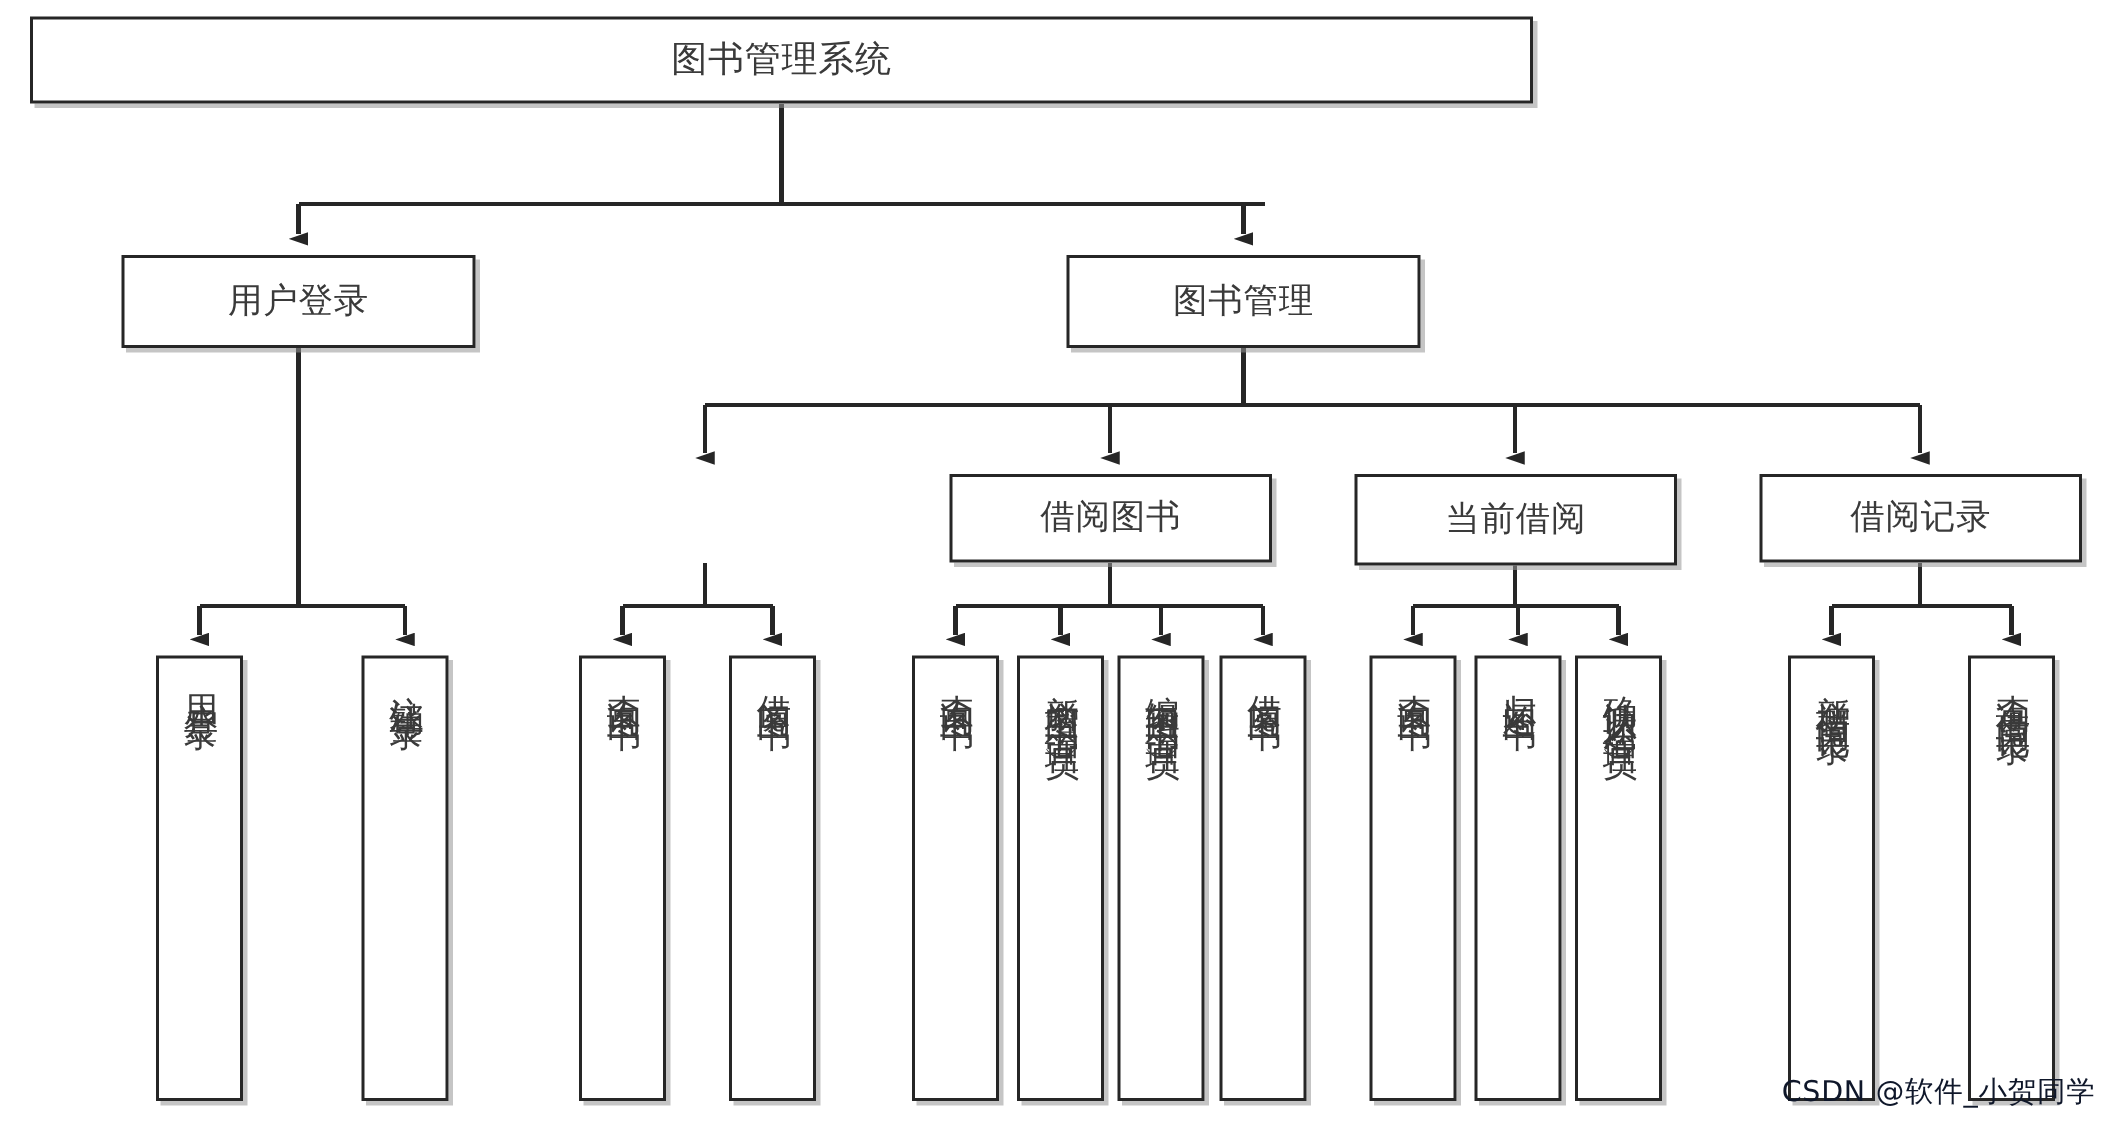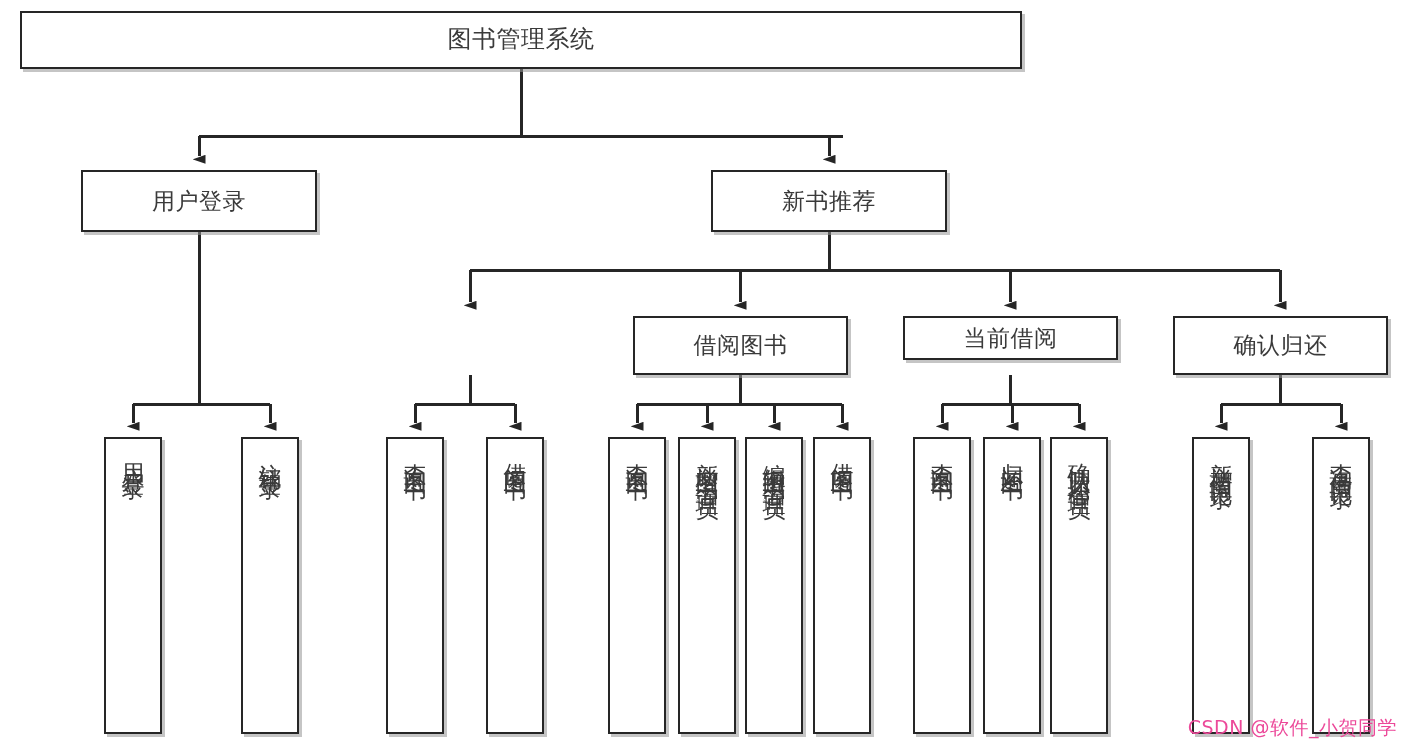--- a/index.html
+++ b/index.html
@@ -63,21 +63,21 @@
     font-size: 23px;
     line-height: 1.0;
     letter-spacing: 5px;
     white-space: nowrap;
   }
   .watermark {
     position: absolute;
     right: 8px;
     bottom: 6px;
     font-size: 19px;
-    color: #ec4899;
+    color: #0f172a;
     letter-spacing: 0.5px;
     white-space: nowrap;
     font-family: "DejaVu Sans", "Liberation Sans", sans-serif;
   }
 </style>
 </head>
 <body>
 
 <div id="canvas">
 
@@ -133,31 +133,31 @@
   </svg>
 
   <div class="node root horiz" style="left:20px; top:11px; width:1002px; height:58px;align-items:center;">
     <span class="label">图书管理系统</span>
   </div>
 
   <div class="node horiz" style="left:81px; top:170px; width:236px; height:62px;">
     <span class="label">用户登录</span>
   </div>
   <div class="node horiz" style="left:711px; top:170px; width:236px; height:62px;">
-    <span class="label">新书推荐</span>
+    <span class="label">图书管理</span>
   </div>
 
   <div class="node horiz" style="left:633px; top:316px; width:215px; height:59px;">
     <span class="label">借阅图书</span>
   </div>
-  <div class="node horiz" style="left:903px; top:316px; width:215px; height:44px;">
+  <div class="node horiz" style="left:903px; top:316px; width:215px; height:61px;">
     <span class="label">当前借阅</span>
   </div>
   <div class="node horiz" style="left:1173px; top:316px; width:215px; height:59px;">
-    <span class="label">确认归还</span>
+    <span class="label">借阅记录</span>
   </div>
 
   <div class="node leaf" style="left:104px; top:437px; width:58px; height:297px;">
     <span class="label">用户登录</span>
   </div>
   <div class="node leaf" style="left:241px; top:437px; width:58px; height:297px;">
     <span class="label">注销登录</span>
   </div>
   <div class="node leaf" style="left:386px; top:437px; width:58px; height:297px;">
     <span class="label">查询图书</span>

